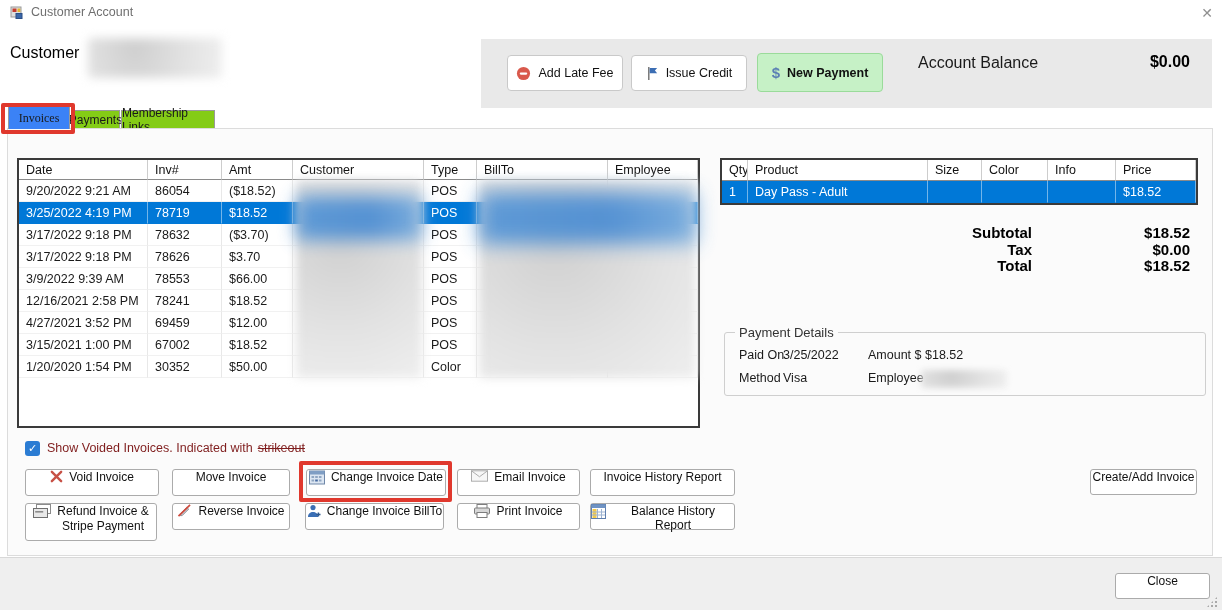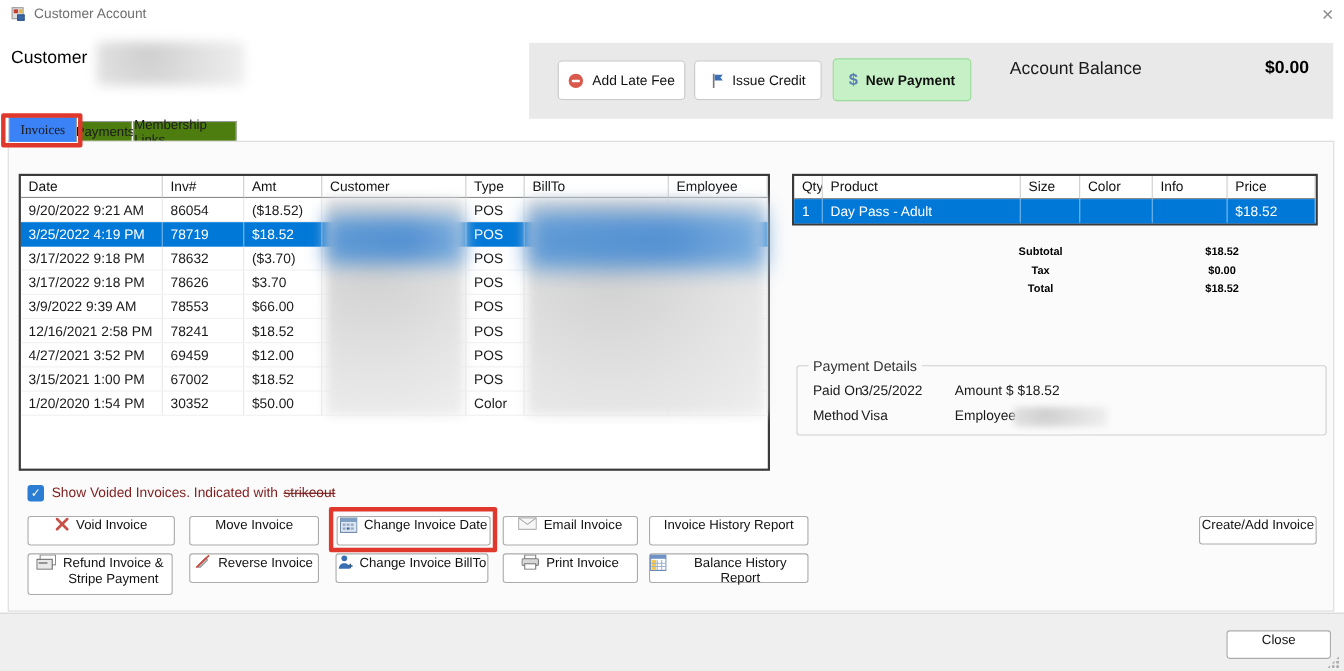--- a/index.html
+++ b/index.html
@@ -24,42 +24,42 @@
   .hdr-panel { position:absolute; left:481px; top:39px; width:731px; height:69px; background:#e9e9e9; }
   .hbtn { position:absolute; display:flex; align-items:center; justify-content:center; gap:7px;
           background:#fff; border:1px solid #c9c9c9; border-radius:4px; font-size:12.5px; color:#111; }
   .hbtn.green { background:#c6f1c6; border-color:#9adb9a; font-weight:bold; }
   .dollar { color:#5b7fb4; font-weight:bold; font-size:15px; }
   .acct-label { position:absolute; left:918px; top:54px; font-size:16px; color:#1a1a1a; }
   .acct-value { position:absolute; left:1060px; top:53px; width:130px; text-align:right; font-size:16px; font-weight:bold; color:#000; }
 
   
   .tab { position:absolute; font-size:12px; display:flex; align-items:center; justify-content:center;
-         border:1px solid #9a9a9a; border-bottom:none; background:#4d7c0f; color:#1a1a1a; }
+         border:1px solid #9a9a9a; border-bottom:none; background:#84cc16; color:#1a1a1a; }
   .tab.sel { background:#3b82f6; z-index:3;font-family:Liberation Serif, serif; }
 
   .content-panel { position:absolute; left:7px; top:128px; width:1206px; height:428px;
                    background:#fbfbfb; border:1px solid #dcdcdc; }
 
   
   .annot { position:absolute; border:4px solid #e0382d; border-radius:2px; z-index:9; pointer-events:none; }
 
   
   .grid { position:absolute; background:#fff; border:2px solid #3a3a3a; display:grid; align-content:start; }
   .hc { font-size:12.5px; color:#111; padding:2px 7px; border-right:1px solid #cdcdcd; border-bottom:1px solid #8a8a8a;
         white-space:nowrap; overflow:hidden; display:flex; align-items:center; }
   .dc { font-size:12.5px; color:#1a1a1a; padding:0 7px; border-right:1px solid #e8e8e8; border-bottom:1px solid #f1f1f1;
         white-space:nowrap; overflow:hidden; display:flex; align-items:center; }
   .irow { display:contents; }
   .irow.sel .dc { background:#0078d7; color:#fff; border-right-color:rgba(255,255,255,.45); border-bottom-color:#0078d7; }
 
   
   .totals { position:absolute; left:860px; top:224px; width:330px; display:grid;
             grid-template-columns:1fr 158px; grid-auto-rows:16.5px; }
-  .totals div { text-align:center; font-size:10px; font-weight:bold; color:#000; }
+  .totals div { text-align:right; font-size:15px; font-weight:bold; color:#000; }
 
   
   .group { position:absolute; left:724px; top:332px; width:482px; height:64px;
            border:1px solid #cfcfcf; border-radius:3px; }
   .group-title { position:absolute; left:10px; top:-8px; background:#fbfbfb; padding:0 4px; font-size:13px; color:#333; }
   .pd-text { position:absolute; font-size:12.5px; color:#1a1a1a; white-space:nowrap; }
 
   
   .chk { position:absolute; left:25px; top:441px; width:15px; height:15px; background:#2b7cd3; border-radius:3px;
          display:flex; align-items:center; justify-content:center; color:#fff; font-size:11px; }

